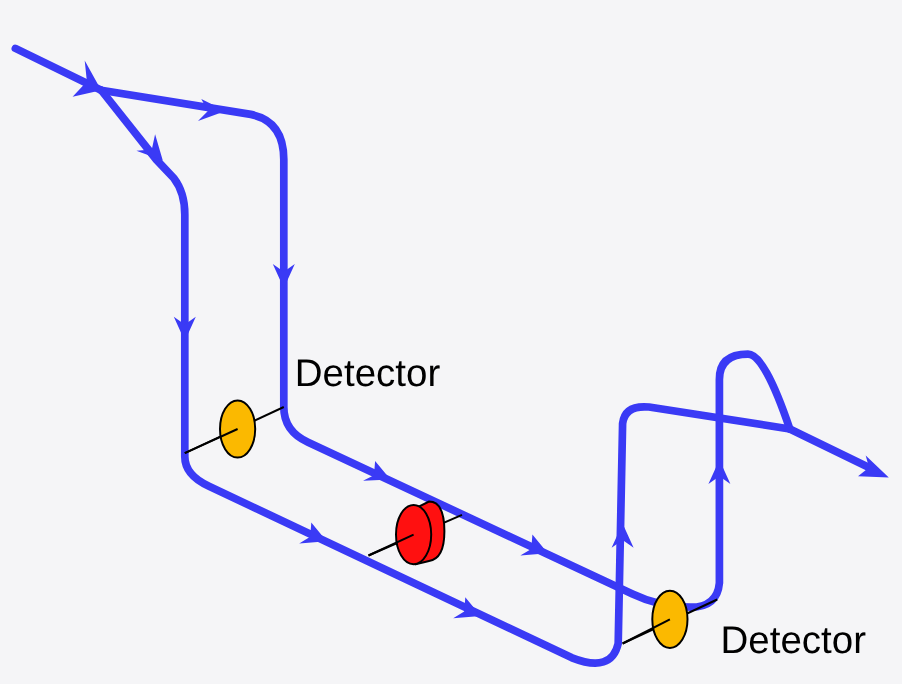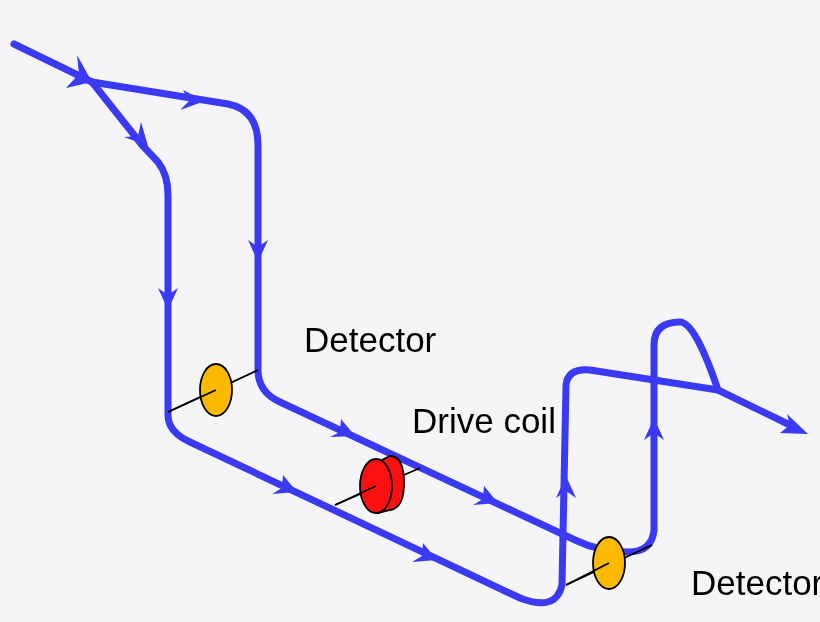--- a/index.html
+++ b/index.html
@@ -1,19 +1,19 @@
 <!DOCTYPE html>
 <html><head>
   <meta charset="utf-8">
   <style>
     html, body { margin: 0; padding: 0; }
     body { width: 820px; height: 622px; background: #f5f5f7; overflow: hidden; }
     #stage { position: relative; width: 820px; height: 622px; }
     svg { position: absolute; left: 0; top: 0; }
-    .label { position: absolute; font-family: "Liberation Sans", sans-serif; font-size: 35px; color: #000; white-space: nowrap; line-height: 1; margin-left: 36px; }
+    .label { position: absolute; font-family: "Liberation Sans", sans-serif; font-size: 35px; color: #000; white-space: nowrap; line-height: 1; }
   </style>
 </head>
 <body>
 
 <div id="stage">
   <svg width="820" height="622" viewBox="0 0 820 622">
     <defs></defs>
     <g fill="none" stroke="#3a3af5" stroke-width="7" stroke-linecap="round" stroke-linejoin="round">
 
       <path d="M14,44 L92,82"></path>
@@ -54,15 +54,14 @@
     </g>
 
     <g>
       <line x1="566" y1="585" x2="652" y2="545" stroke="#000" stroke-width="1.8"></line>
       <ellipse cx="609" cy="563" rx="16" ry="26" fill="#fbb900" stroke="#000" stroke-width="1.8"></ellipse>
       <line x1="566" y1="585" x2="609" y2="563" stroke="#000" stroke-width="1.8"></line>
     </g>
   </svg>
 
   <div class="label" style="left:268px; top:322px;">Detector</div>
-  <div class="label" style="left:376px; top:403px;">Drive coil</div>
   <div class="label" style="left:655px; top:565px;">Detector</div>
 </div>
 
 </body></html>

